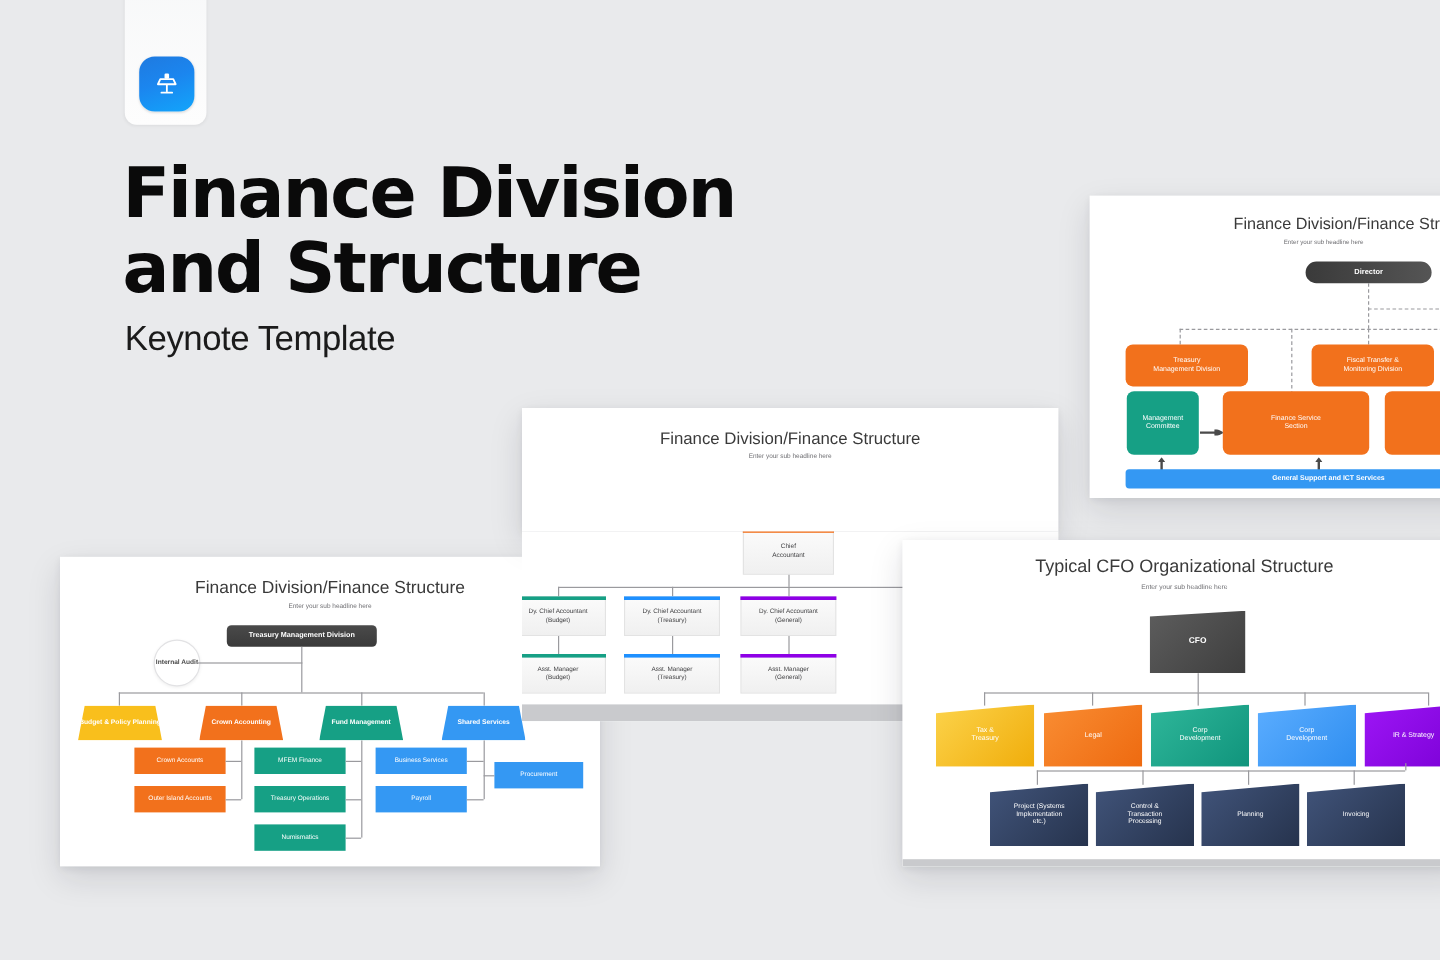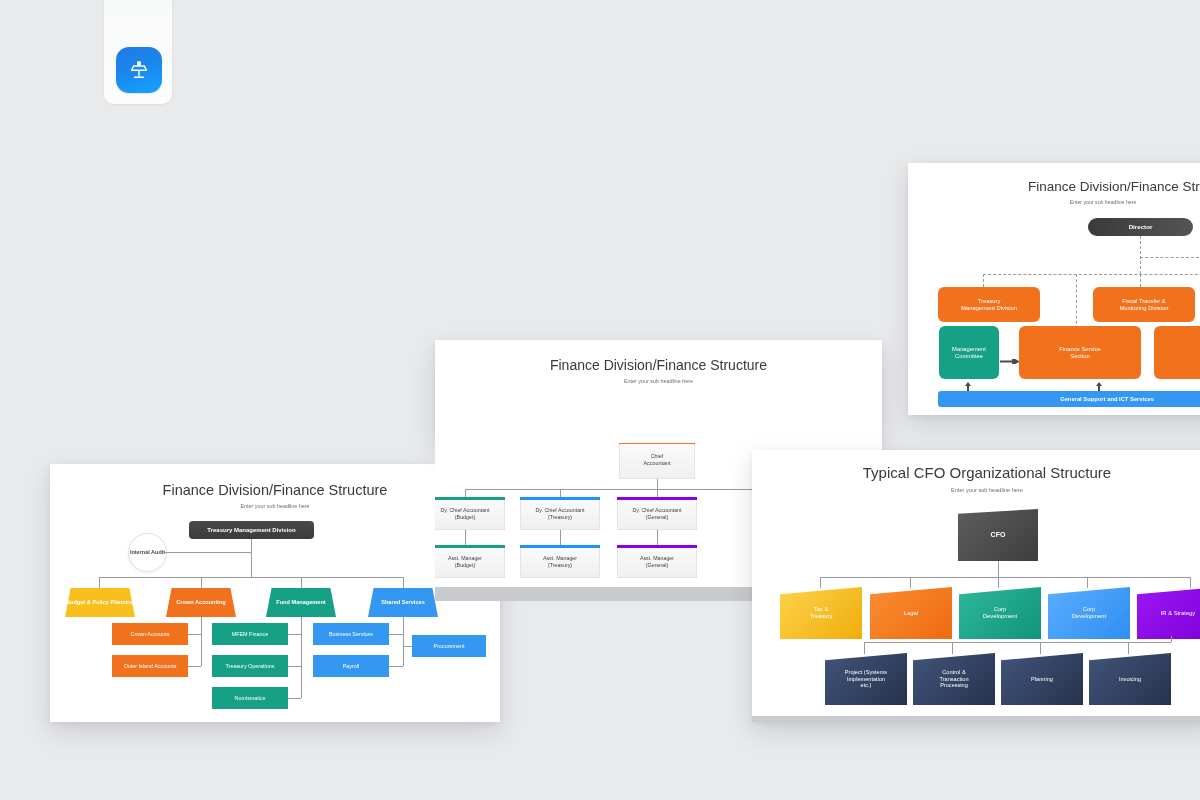--- a/index.html
+++ b/index.html
@@ -100,20 +100,23 @@
   <div class="app-icon-tile"></div>
   <div class="app-icon">
     <svg width="26" height="26" viewBox="0 0 26 26" aria-hidden="true">
       <rect x="11.1" y="4.2" width="3.8" height="4.4" rx="1.1" fill="#fff"></rect>
       <path d="M5.6 13.2 L7.6 9.0 H18.4 L20.4 13.2 Z" fill="none" stroke="#fff" stroke-width="1.5" stroke-linejoin="round"></path>
       <rect x="12.3" y="13.6" width="1.5" height="6.0" fill="#fff"></rect>
       <rect x="7.8" y="19.4" width="10.4" height="1.5" rx="0.7" fill="#fff"></rect>
     </svg>
   </div>
 
+  <div class="hero-title">Finance Division
+and Structure</div>
+  <div class="hero-sub">Keynote Template</div>
 
   <div class="slide" id="slideA">
     <div class="slide-title">Finance Division/Finance Structure</div>
     <div class="slide-sub">Enter your sub headline here</div>
 
     <div class="rectnode" style="left:139px;top:57px;width:125px;height:18px;border-radius:4px;
                 background:linear-gradient(#4a4a4a,#3a3a3a);font-size:6px;font-weight:700;">Treasury Management Division</div>
 
     <div class="rectnode" style="left:78px;top:69px;width:37px;height:37px;border-radius:50%;background:#fff;
                 border:1px solid #e2e2e4;color:#4a4a4a;font-size:5.5px;font-weight:700;

